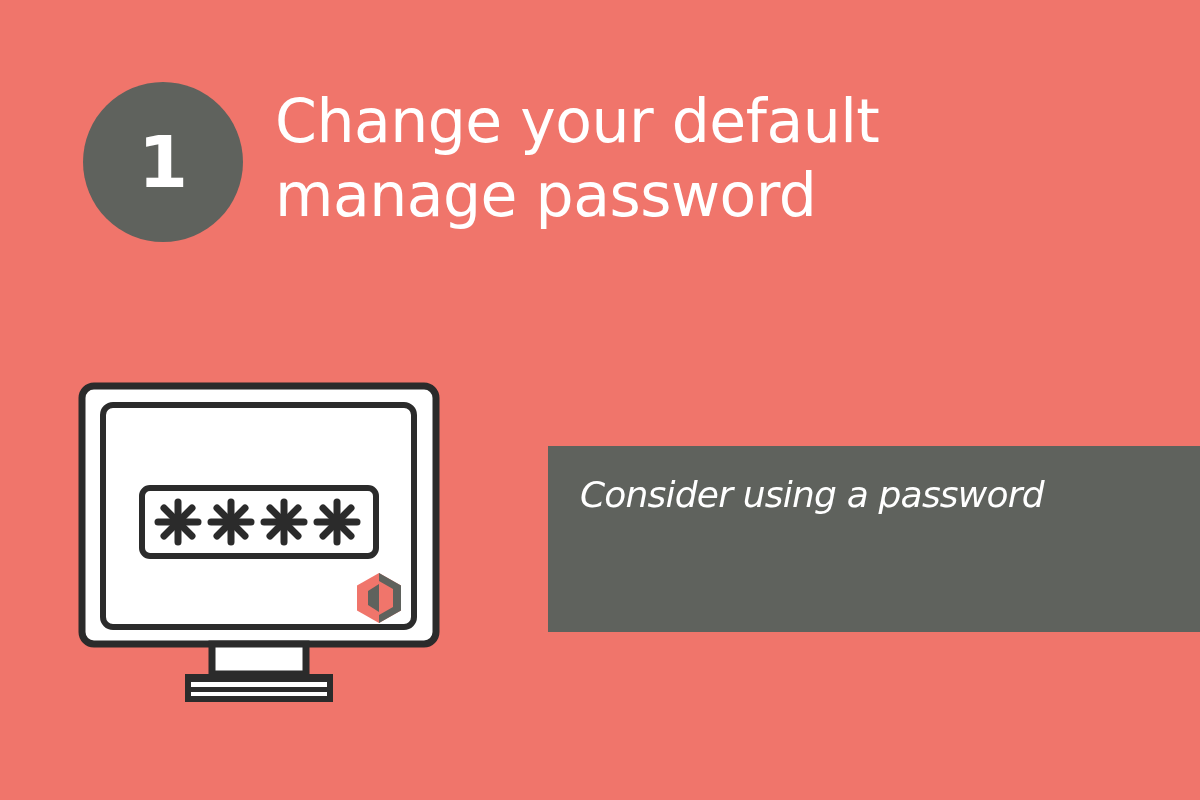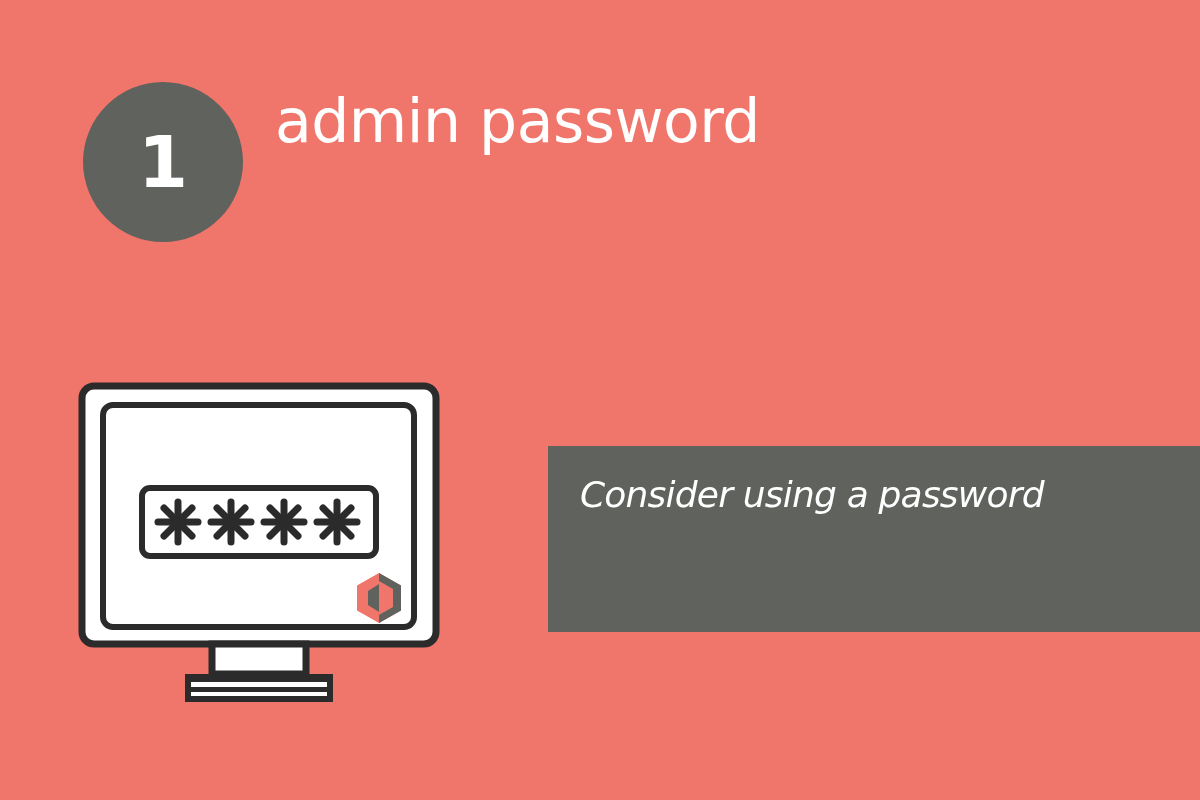--- a/index.html
+++ b/index.html
@@ -13,21 +13,22 @@
   .banner div { color:#fff; font-style:italic; font-size:36px; line-height:46px; font-family:"DejaVu Sans", sans-serif; white-space:nowrap; letter-spacing:-0.8px; }
 </style>
 </head>
 <body>
 
 <div class="circle">
   <span>1</span>
 </div>
 
 <h1 class="title">
-  <div>admin password</div>
+  <div>Change your default</div>
+  <div>manage password</div>
 </h1>
 
 <svg class="monitor" viewBox="0 0 362 325" xmlns="http://www.w3.org/2000/svg">
 
   <rect x="4" y="4" width="354" height="258" rx="12" fill="#ffffff" stroke="#2b2b2b" stroke-width="7"></rect>
 
   <rect x="25" y="23" width="311" height="222" rx="10" fill="#ffffff" stroke="#2b2b2b" stroke-width="6"></rect>
 
   <rect x="134" y="262" width="94" height="30" fill="#ffffff" stroke="#2b2b2b" stroke-width="7"></rect>
 

